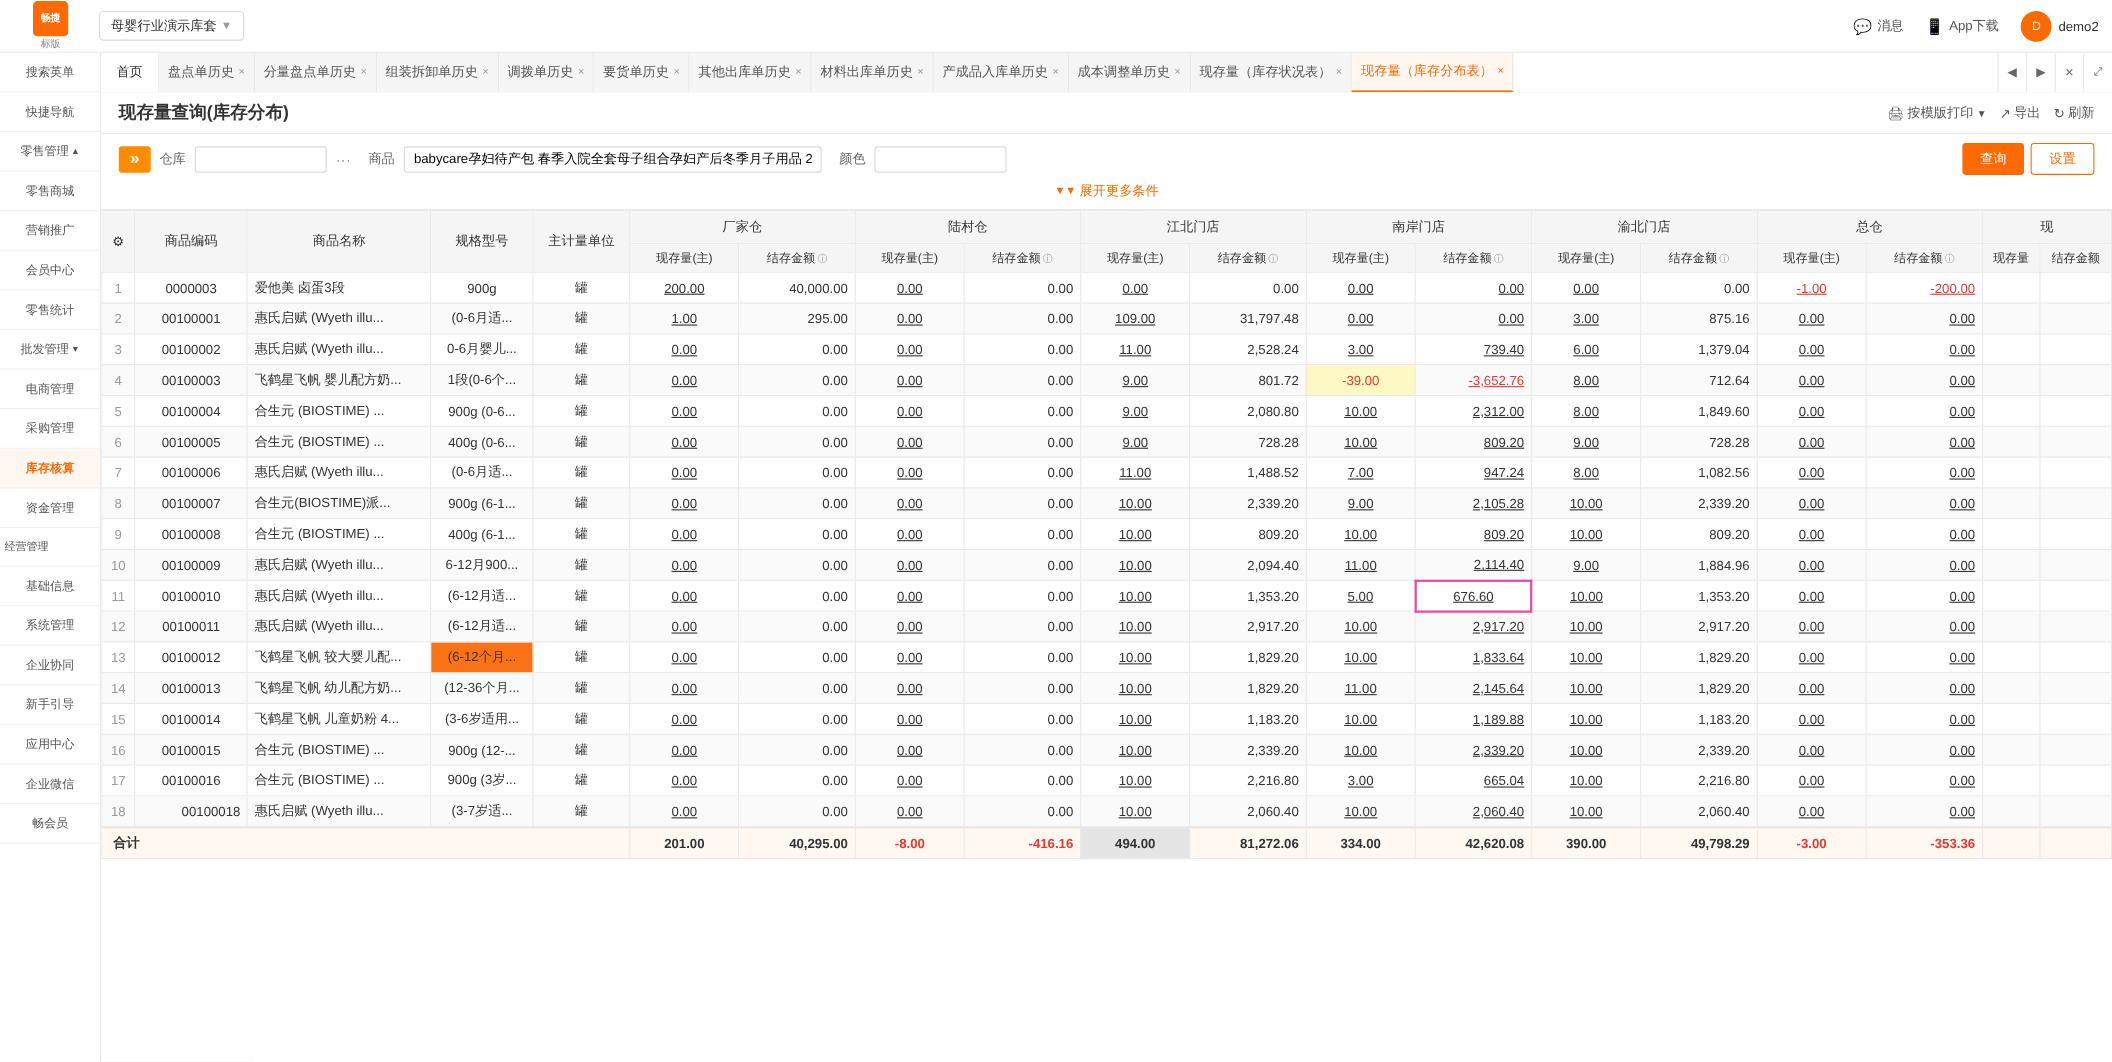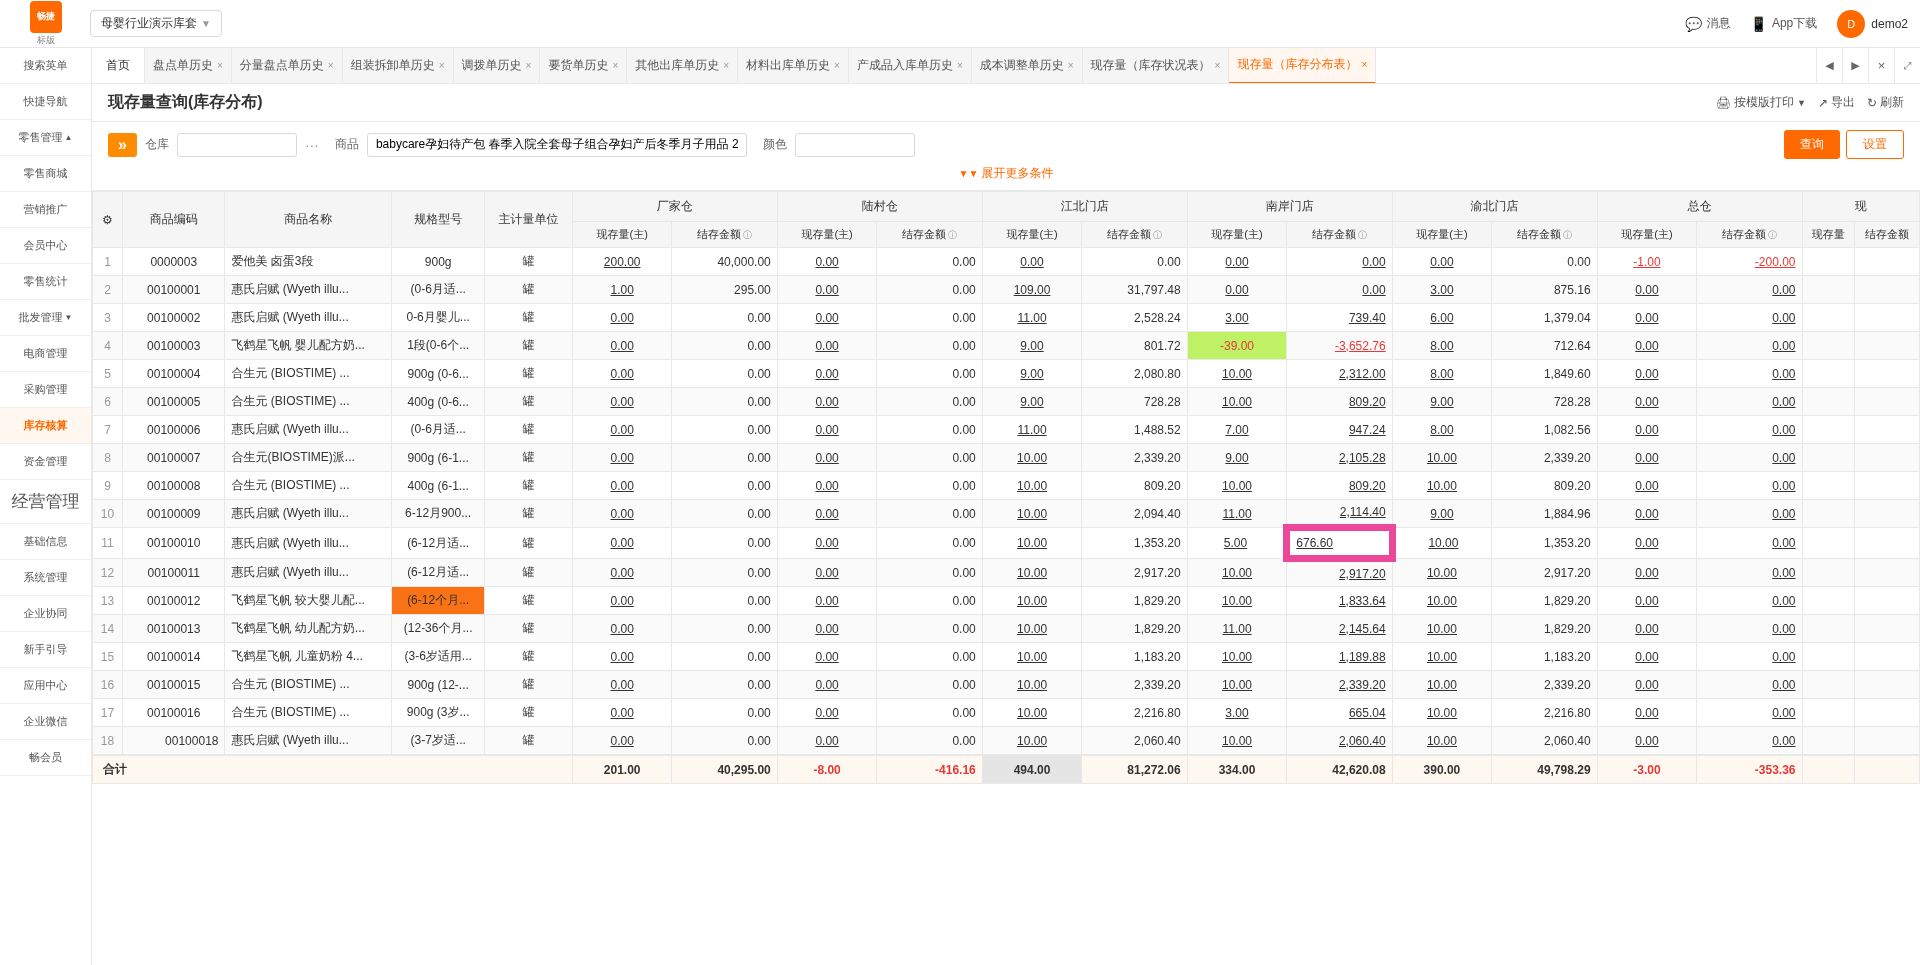--- a/index.html
+++ b/index.html
@@ -53,21 +53,21 @@
     <div style="padding:10px 4px;text-align:center;cursor:pointer;font-size:11px;color:#555;border-bottom:1px solid #f0f0f0;">会员中心</div>
     <div style="padding:10px 4px;text-align:center;cursor:pointer;font-size:11px;color:#555;border-bottom:1px solid #f0f0f0;">零售统计</div>
     <div style="padding:10px 4px;text-align:center;cursor:pointer;font-size:11px;color:#555;border-bottom:1px solid #f0f0f0;display:flex;align-items:center;justify-content:center;gap:2px;">
       <span>批发管理</span>
       <span style="font-size:8px;">▼</span>
     </div>
     <div style="padding:10px 4px;text-align:center;cursor:pointer;font-size:11px;color:#555;border-bottom:1px solid #f0f0f0;">电商管理</div>
     <div style="padding:10px 4px;text-align:center;cursor:pointer;font-size:11px;color:#555;border-bottom:1px solid #f0f0f0;">采购管理</div>
     <div style="padding:10px 4px;text-align:center;cursor:pointer;font-size:11px;color:#ff6a00;font-weight:bold;border-bottom:1px solid #f0f0f0;background:#fff7f0;">库存核算</div>
     <div style="padding:10px 4px;text-align:center;cursor:pointer;font-size:11px;color:#555;border-bottom:1px solid #f0f0f0;">资金管理</div>
-    <div style="padding:10px 4px;text-align:center;cursor:pointer;font-size:17px;color:#555;border-bottom:1px solid #f0f0f0;">经营管理</div>
+    <div style="padding:10px 4px;text-align:left;cursor:pointer;font-size:10px;color:#555;border-bottom:1px solid #f0f0f0;">经营管理</div>
     <div style="padding:10px 4px;text-align:center;cursor:pointer;font-size:11px;color:#555;border-bottom:1px solid #f0f0f0;">基础信息</div>
     <div style="padding:10px 4px;text-align:center;cursor:pointer;font-size:11px;color:#555;border-bottom:1px solid #f0f0f0;">系统管理</div>
     <div style="padding:10px 4px;text-align:center;cursor:pointer;font-size:11px;color:#555;border-bottom:1px solid #f0f0f0;">企业协同</div>
     <div style="padding:10px 4px;text-align:center;cursor:pointer;font-size:11px;color:#555;border-bottom:1px solid #f0f0f0;">新手引导</div>
     <div style="padding:10px 4px;text-align:center;cursor:pointer;font-size:11px;color:#555;border-bottom:1px solid #f0f0f0;">应用中心</div>
     <div style="padding:10px 4px;text-align:center;cursor:pointer;font-size:11px;color:#555;border-bottom:1px solid #f0f0f0;">企业微信</div>
     <div style="padding:10px 4px;text-align:center;cursor:pointer;font-size:11px;color:#555;border-bottom:1px solid #f0f0f0;">畅会员</div>
   </div>
 
   <div style="flex:1;display:flex;flex-direction:column;overflow:hidden;">
@@ -276,21 +276,21 @@
     <td style="border:1px solid #e8e8e8;padding:5px 6px;text-align:center;background:#fafafa;">00100003</td>
     <td style="border:1px solid #e8e8e8;padding:5px 6px;text-align:left;background:#fafafa;">飞鹤星飞帆 婴儿配方奶...</td>
     <td style="border:1px solid #e8e8e8;padding:5px 6px;text-align:center;background:#fafafa;">1段(0-6个...</td>
     <td style="border:1px solid #e8e8e8;padding:5px 6px;text-align:center;background:#fafafa;">罐</td>
     <td style="border:1px solid #e8e8e8;padding:5px 6px;text-align:center;background:#fafafa;text-decoration:underline;cursor:pointer;">0.00</td>
     <td style="border:1px solid #e8e8e8;padding:5px 6px;text-align:right;background:#fafafa;">0.00</td>
     <td style="border:1px solid #e8e8e8;padding:5px 6px;text-align:center;background:#fafafa;text-decoration:underline;cursor:pointer;">0.00</td>
     <td style="border:1px solid #e8e8e8;padding:5px 6px;text-align:right;background:#fafafa;">0.00</td>
     <td style="border:1px solid #e8e8e8;padding:5px 6px;text-align:center;background:#fafafa;text-decoration:underline;cursor:pointer;">9.00</td>
     <td style="border:1px solid #e8e8e8;padding:5px 6px;text-align:right;background:#fafafa;">801.72</td>
-    <td style="border:1px solid #e8e8e8;padding:5px 8px;text-align:center;background:#bef264;color:#e53935;cursor:pointer;">-39.00</td>
+    <td style="border:1px solid #e8e8e8;padding:5px 8px;text-align:center;background:#fef9c3;color:#e53935;cursor:pointer;">-39.00</td>
     <td style="border:1px solid #e8e8e8;padding:5px 6px;text-align:right;background:#fafafa;color:#e53935;text-decoration:underline;cursor:pointer;">-3,652.76</td>
     <td style="border:1px solid #e8e8e8;padding:5px 6px;text-align:center;background:#fafafa;text-decoration:underline;cursor:pointer;">8.00</td>
     <td style="border:1px solid #e8e8e8;padding:5px 6px;text-align:right;background:#fafafa;">712.64</td>
     <td style="border:1px solid #e8e8e8;padding:5px 6px;text-align:center;background:#fafafa;text-decoration:underline;cursor:pointer;">0.00</td>
     <td style="border:1px solid #e8e8e8;padding:5px 6px;text-align:right;background:#fafafa;text-decoration:underline;cursor:pointer;">0.00</td>
     <td style="border:1px solid #e8e8e8;padding:5px 6px;text-align:center;background:#fafafa;"></td>
     <td style="border:1px solid #e8e8e8;padding:5px 6px;text-align:right;background:#fafafa;"></td>
   </tr>
             <tr>
     <td style="border:1px solid #e8e8e8;padding:5px 6px;text-align:center;color:#999;background:#fff;">5</td>
@@ -424,21 +424,21 @@
     <td style="border:1px solid #e8e8e8;padding:5px 6px;text-align:left;background:#fff;">惠氏启赋 (Wyeth illu...</td>
     <td style="border:1px solid #e8e8e8;padding:5px 6px;text-align:center;background:#fff;">(6-12月适...</td>
     <td style="border:1px solid #e8e8e8;padding:5px 6px;text-align:center;background:#fff;">罐</td>
     <td style="border:1px solid #e8e8e8;padding:5px 6px;text-align:center;background:#fff;text-decoration:underline;cursor:pointer;">0.00</td>
     <td style="border:1px solid #e8e8e8;padding:5px 6px;text-align:right;background:#fff;">0.00</td>
     <td style="border:1px solid #e8e8e8;padding:5px 6px;text-align:center;background:#fff;text-decoration:underline;cursor:pointer;">0.00</td>
     <td style="border:1px solid #e8e8e8;padding:5px 6px;text-align:right;background:#fff;">0.00</td>
     <td style="border:1px solid #e8e8e8;padding:5px 6px;text-align:center;background:#fff;text-decoration:underline;cursor:pointer;">10.00</td>
     <td style="border:1px solid #e8e8e8;padding:5px 6px;text-align:right;background:#fff;">1,353.20</td>
     <td style="border:1px solid #e8e8e8;padding:5px 6px;text-align:center;background:#fff;text-decoration:underline;cursor:pointer;">5.00</td>
-    <td style="border:7px solid #ec4899;padding:5px 6px;text-align:left;background:#fff;text-decoration:underline;cursor:pointer;">676.60</td>
+    <td style="border:2px solid #ec4899;padding:5px 6px;text-align:center;background:#fff;text-decoration:underline;cursor:pointer;">676.60</td>
     <td style="border:1px solid #e8e8e8;padding:5px 6px;text-align:center;background:#fff;text-decoration:underline;cursor:pointer;">10.00</td>
     <td style="border:1px solid #e8e8e8;padding:5px 6px;text-align:right;background:#fff;">1,353.20</td>
     <td style="border:1px solid #e8e8e8;padding:5px 6px;text-align:center;background:#fff;text-decoration:underline;cursor:pointer;">0.00</td>
     <td style="border:1px solid #e8e8e8;padding:5px 6px;text-align:right;background:#fff;text-decoration:underline;cursor:pointer;">0.00</td>
     <td style="border:1px solid #e8e8e8;padding:5px 6px;text-align:center;background:#fff;"></td>
     <td style="border:1px solid #e8e8e8;padding:5px 6px;text-align:right;background:#fff;"></td>
   </tr>
             <tr>
     <td style="border:1px solid #e8e8e8;padding:5px 6px;text-align:center;color:#999;background:#fafafa;">12</td>
     <td style="border:1px solid #e8e8e8;padding:5px 6px;text-align:center;background:#fafafa;">00100011</td>

